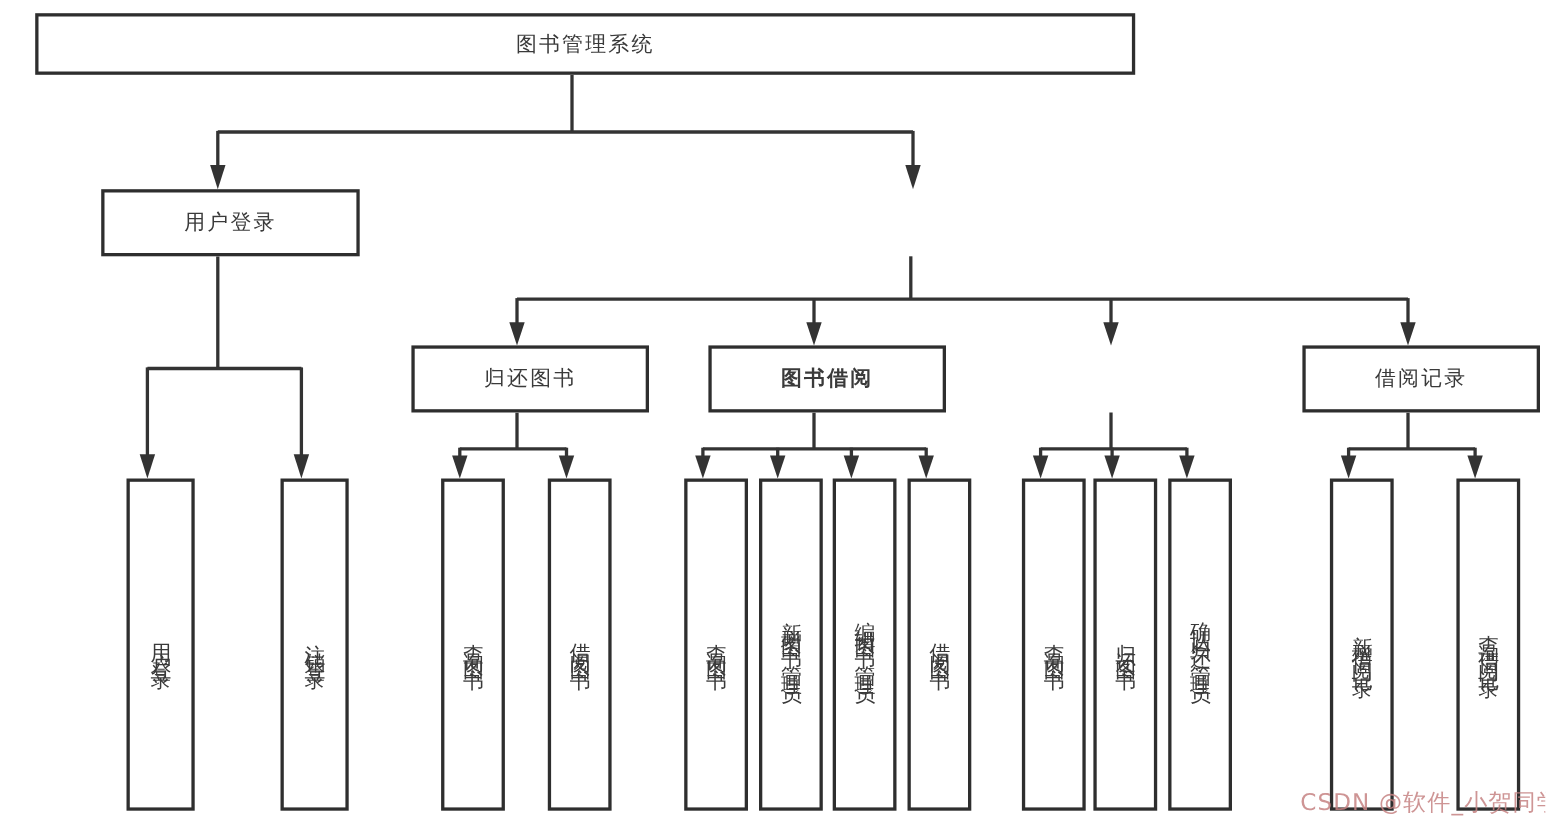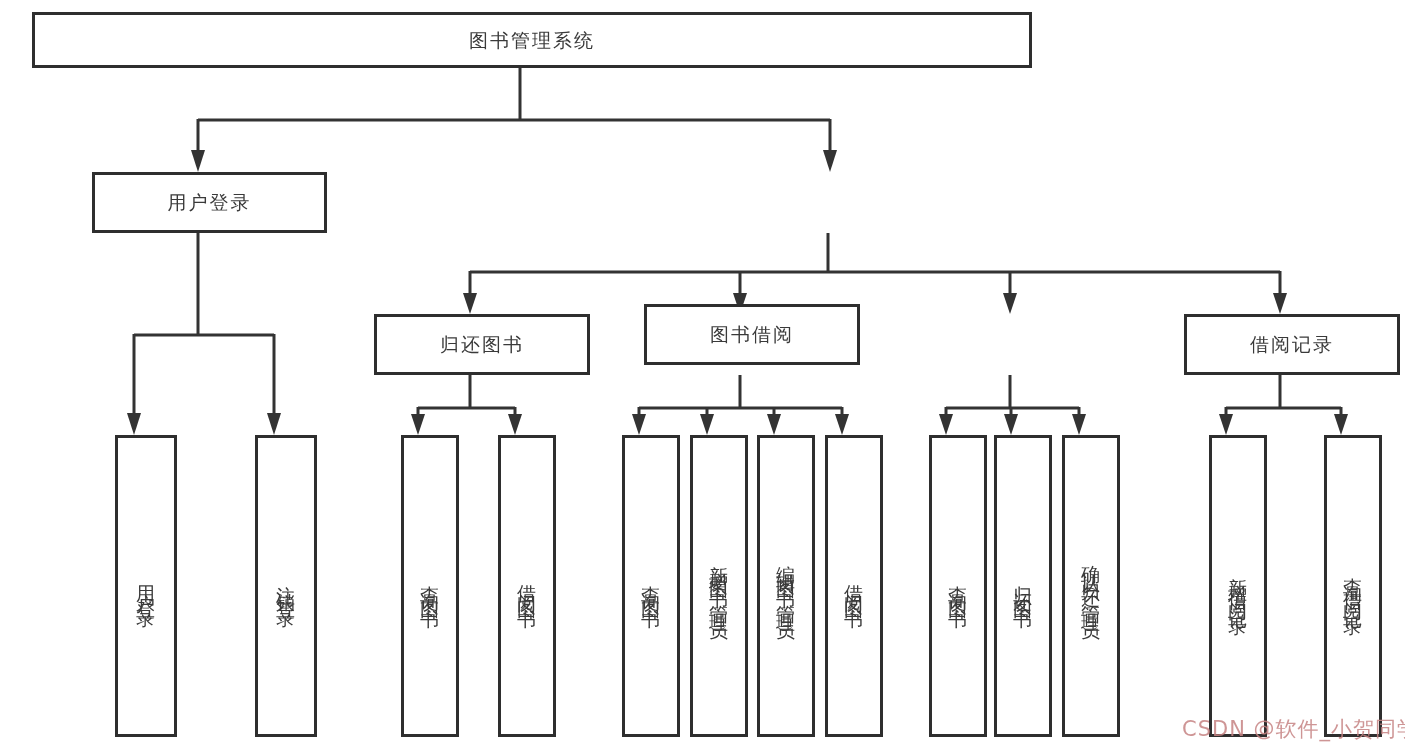--- a/index.html
+++ b/index.html
@@ -121,21 +121,21 @@
       <polygon points="1219,414 1233,414 1226,435"></polygon>
       <polygon points="1334,414 1348,414 1341,435"></polygon>
     </g>
   </svg>
 
   <div class="box" style="left:20px; top:12px; width:1000px; height:56px;">图书管理系统</div>
 
   <div class="box" style="left:80px; top:172px; width:235px; height:61px;">用户登录</div>
 
   <div class="box" style="left:362px; top:314px; width:216px; height:61px;">归还图书</div>
-  <div class="box" style="left:632px; top:304px; width:216px; height:61px;">图书借阅</div>
+  <div class="box" style="left:632px; top:314px; width:216px; height:61px;font-weight:bold;">图书借阅</div>
   <div class="box" style="left:1172px; top:314px; width:216px; height:61px;">借阅记录</div>
 
   <div class="box vert" style="left:103px; top:435px; width:62px; height:302px;">用户登录</div>
   <div class="box vert" style="left:243px; top:435px; width:62px; height:302px;">注销登录</div>
 
   <div class="box vert" style="left:389px; top:435px; width:58px; height:302px;">查询图书</div>
   <div class="box vert" style="left:486px; top:435px; width:58px; height:302px;">借阅图书</div>
 
   <div class="box vert" style="left:610px; top:435px; width:58px; height:302px;">查询图书</div>
   <div class="box vert" style="left:678px; top:435px; width:58px; height:302px;">新增图书（管理员）</div>

